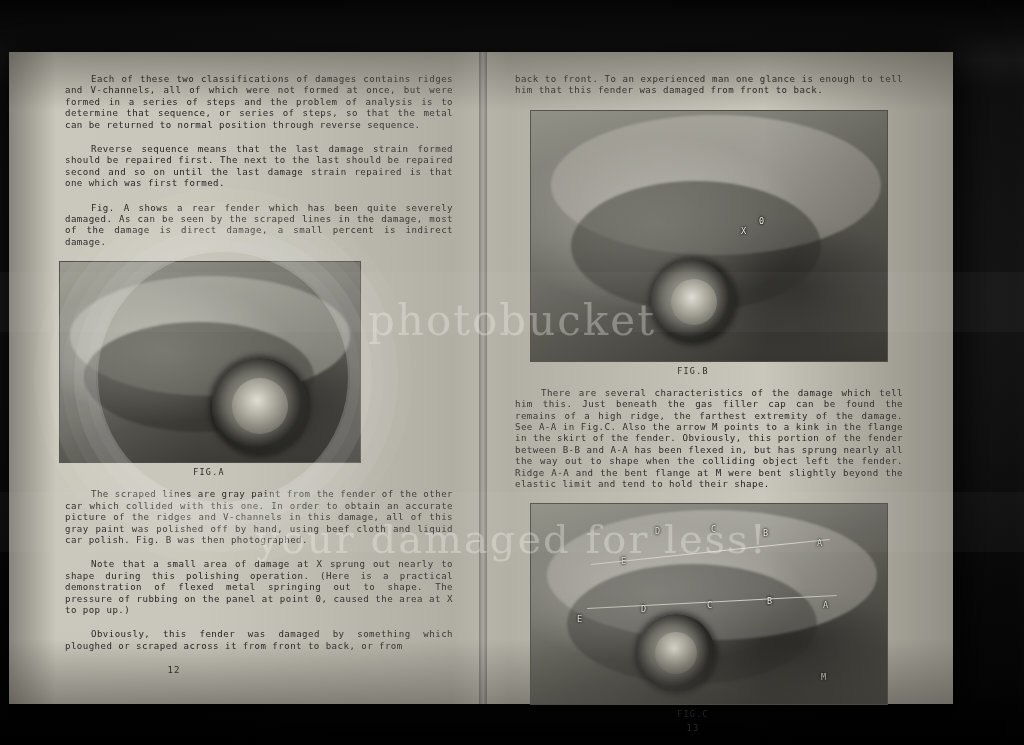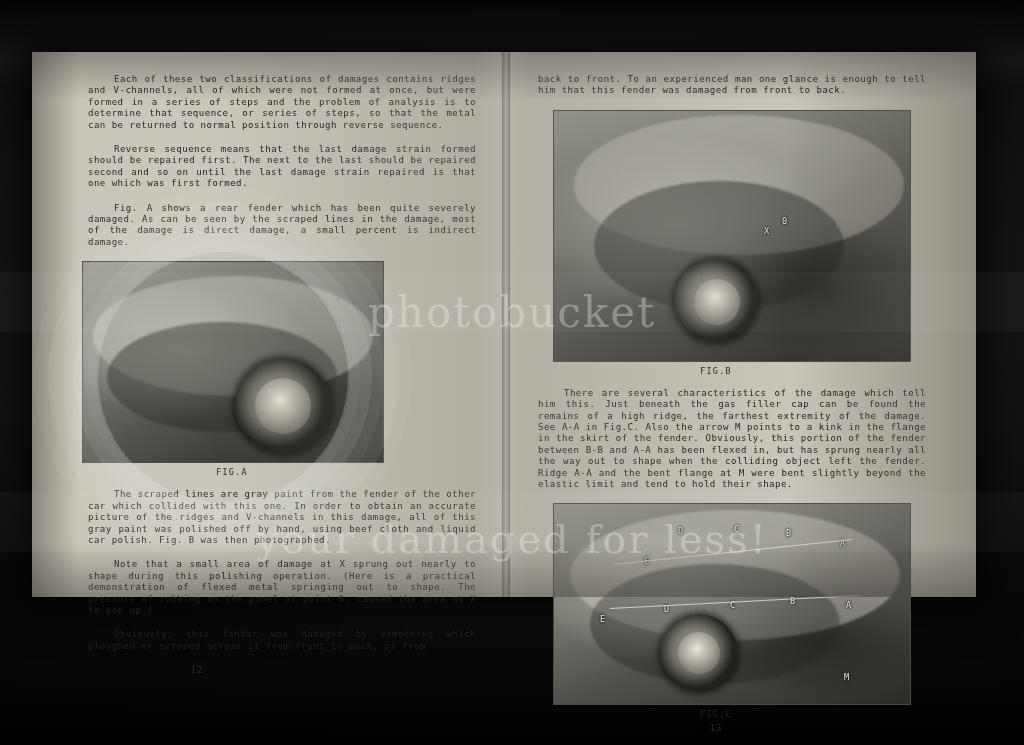--- a/index.html
+++ b/index.html
@@ -31,24 +31,24 @@
     content: "";
     position: absolute;
     inset: 0;
     background:
       radial-gradient(ellipse 120% 70% at 50% 45%, rgba(90,90,90,0.30) 0%, rgba(20,20,20,0.05) 60%, rgba(0,0,0,0.6) 100%);
   }
 
   
   .book {
     position: absolute;
-    left: 32px;
+    left: 9px;
     top: 52px;
     width: 944px;
-    height: 545px;
+    height: 652px;
     background: #c9c6bb;
     box-shadow: 0 0 36px 10px rgba(0,0,0,0.85);
   }
   .book:before {
     
     content: "";
     position: absolute;
     inset: 0;
     background:
       linear-gradient(90deg, rgba(80,78,70,0.55) 0%, rgba(210,208,198,0.05) 5%, rgba(255,255,255,0.0) 20%,
@@ -149,21 +149,21 @@
   }
   .wm .wm-text {
     position: absolute;
     left: 0; right: 0;
     text-align: center;
     font-family: "DejaVu Serif", serif;
     color: rgba(245,245,240,0.33);
     letter-spacing: 2px;
     white-space: nowrap;
   }
-  .wm .wm-1 { top: 288px; font-size: 42px; }
+  .wm .wm-1 { top: 296px; font-size: 42px; }
   .wm .wm-2 { top: 516px; font-size: 40px; }
   .wm .wm-ring {
     position: absolute;
     left: 96px; top: 250px;
     width: 250px; height: 250px;
     border-radius: 50%;
     border: 2px solid rgba(245,245,240,0.22);
     box-shadow:
       0 0 0 10px rgba(245,245,240,0.05),
       0 0 0 22px rgba(245,245,240,0.09),

